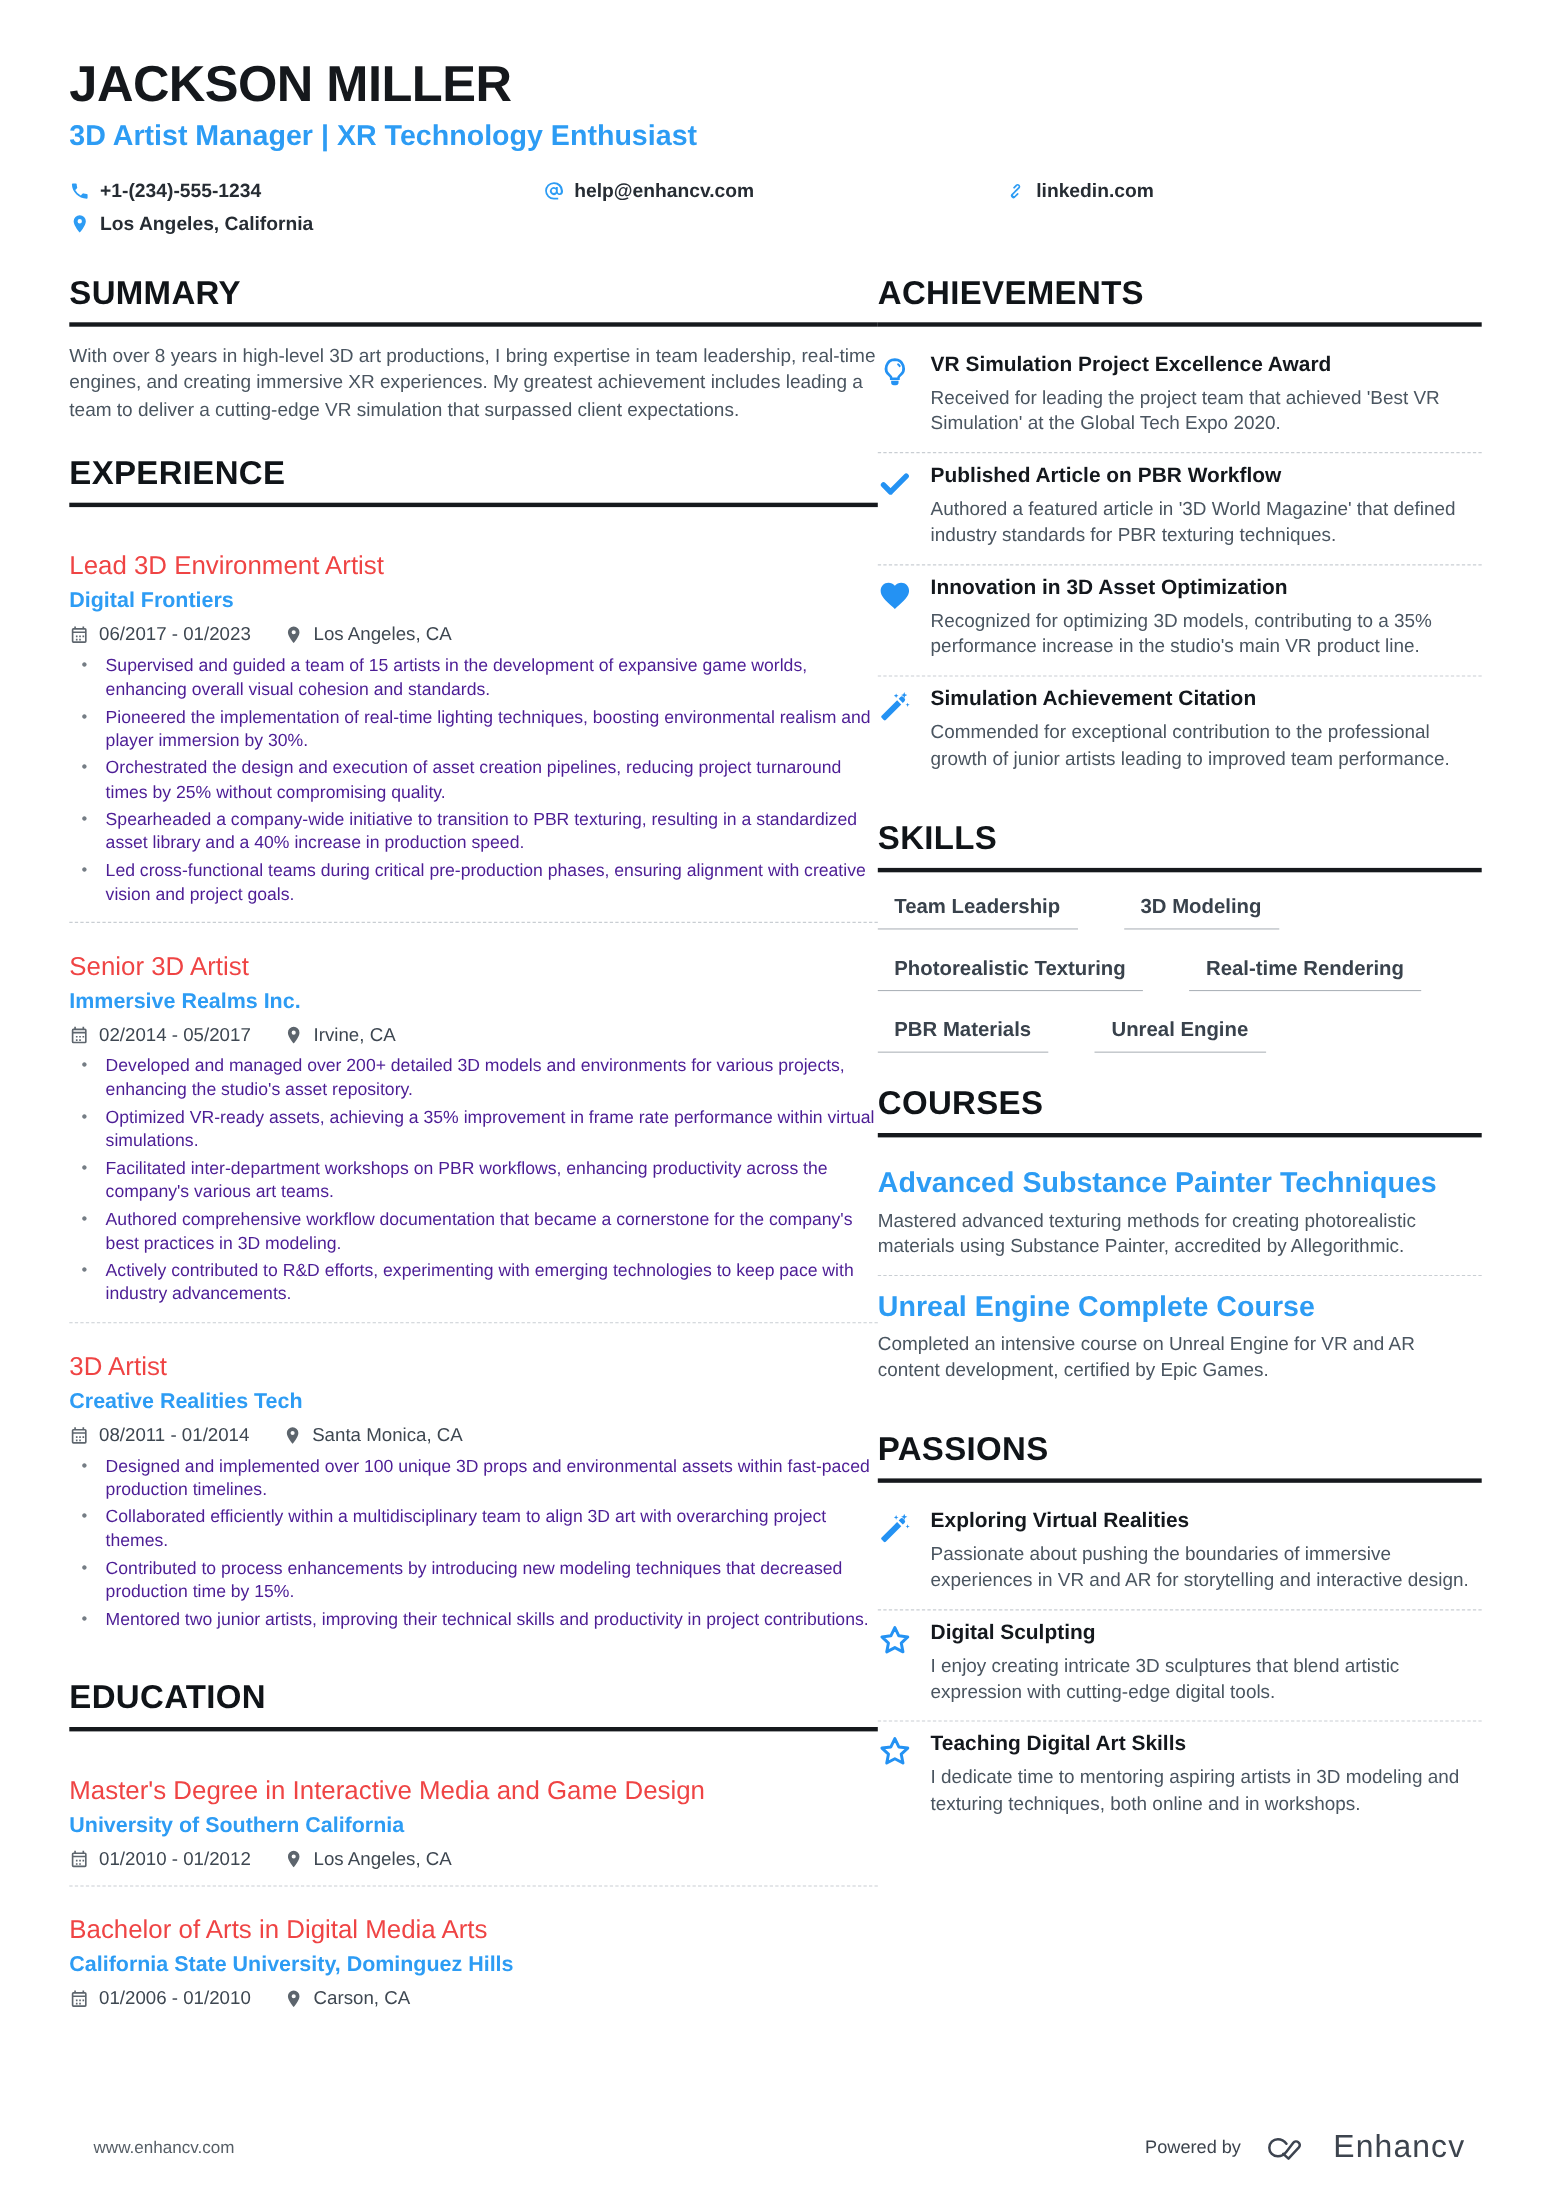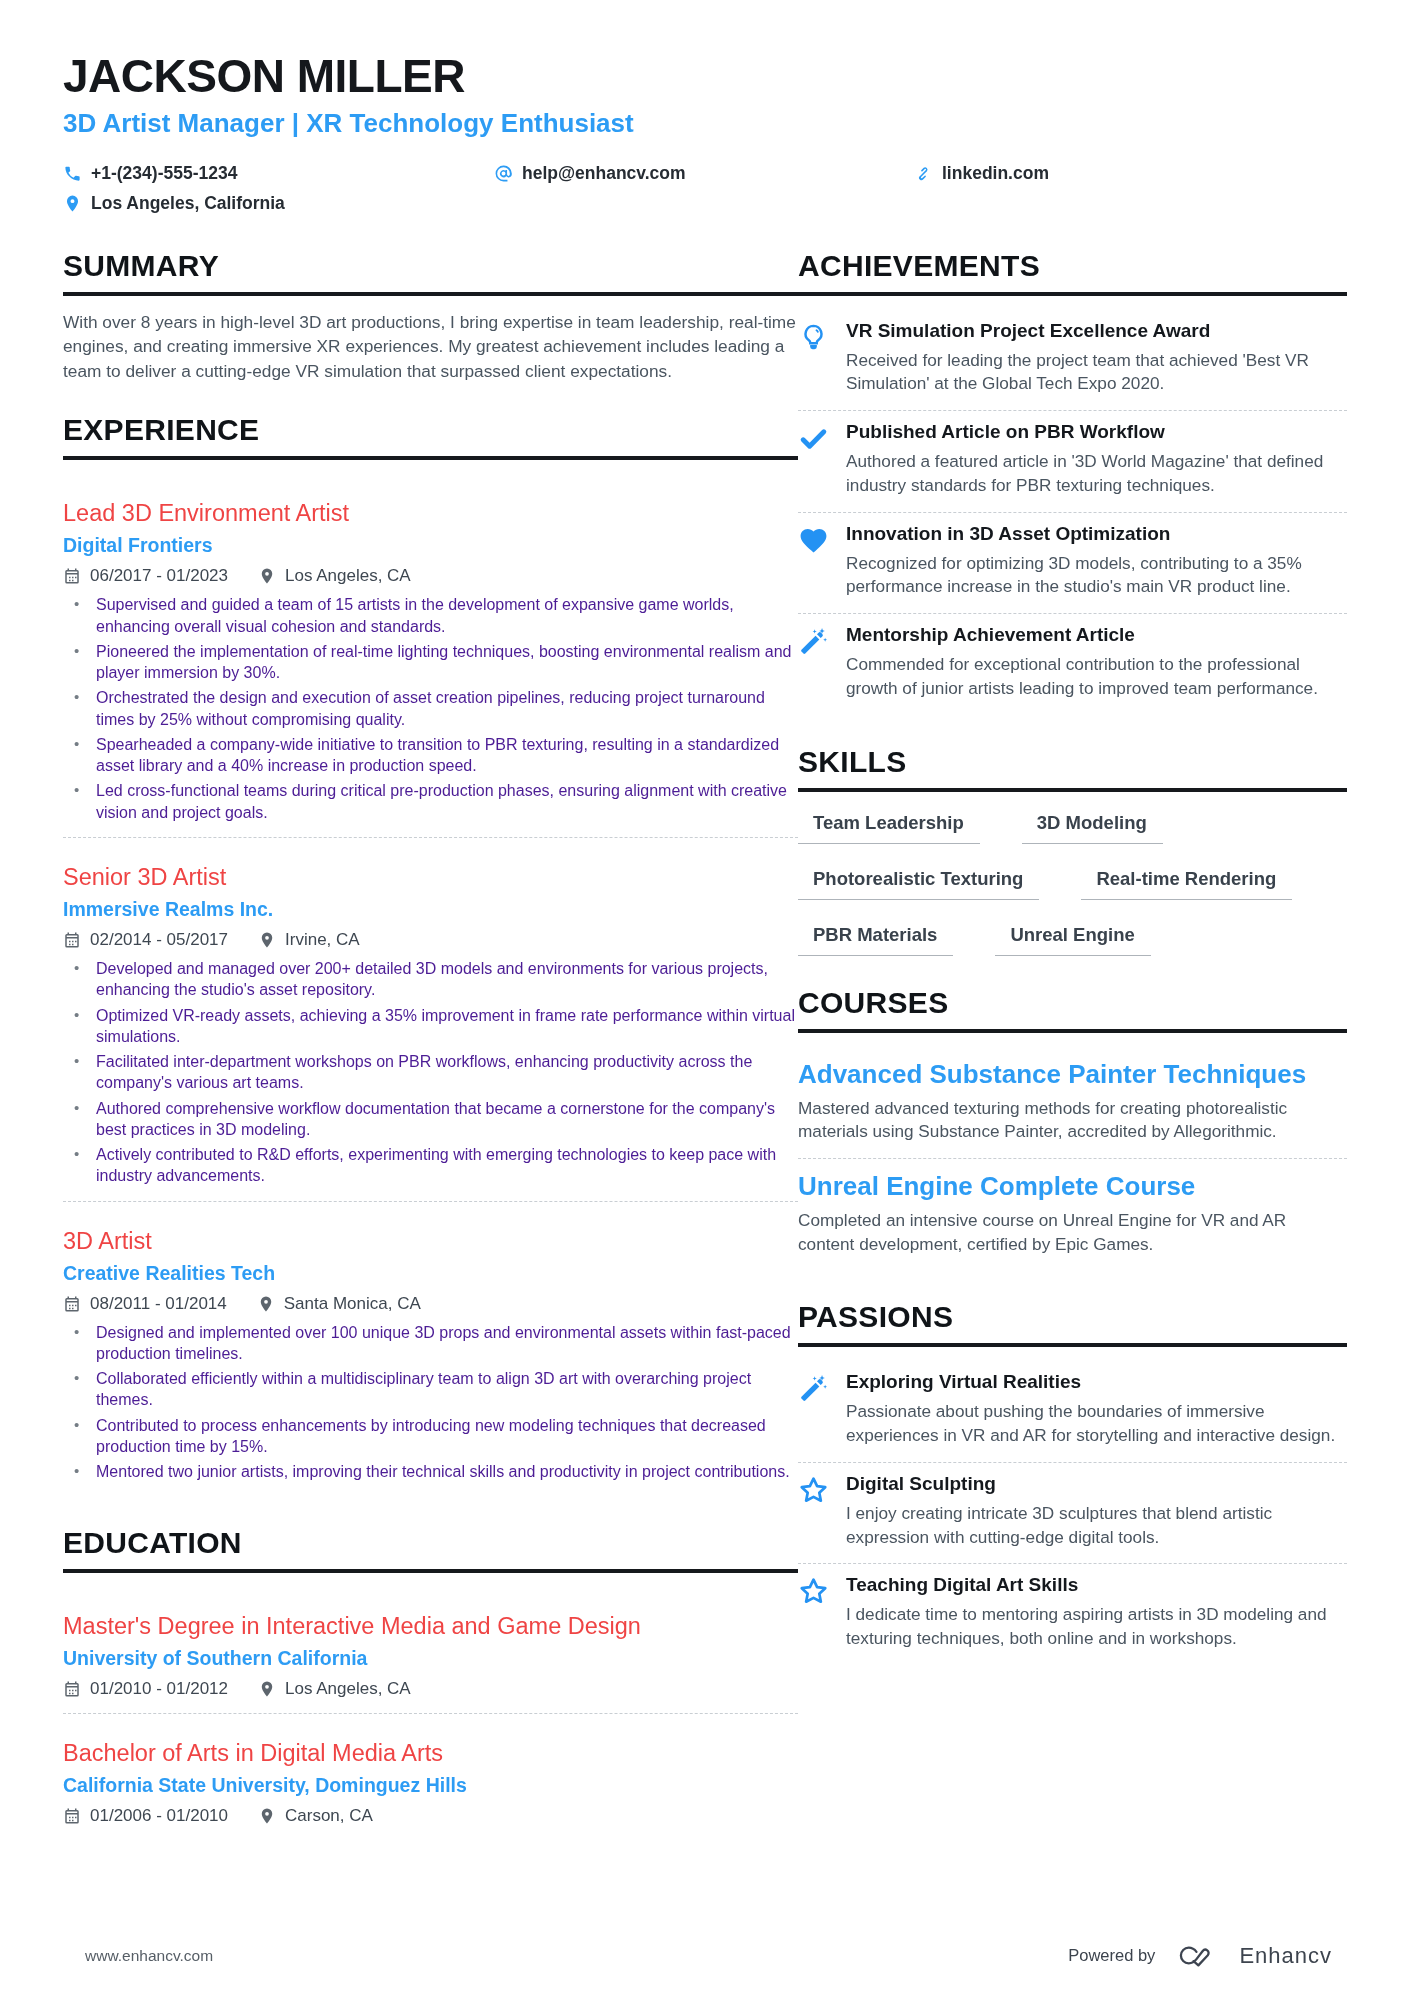--- a/index.html
+++ b/index.html
@@ -59,21 +59,21 @@
   .course-title { font-size:26px; font-weight:700; color:var(--accent,#2d9cf4); margin-top:6px; }
   .course-text { font-size:17.2px; line-height:1.38; color:#4a5560; margin-top:7px; }
 
   
   .footer { position:absolute; left:0; right:0; bottom:26px; display:flex; justify-content:space-between; align-items:center; padding:0 78px 0 85px; }
   .footer-site { font-size:15.5px; color:#565e66; }
   .powered { display:flex; align-items:center; gap:16px; }
   .powered-label { font-size:16.5px; color:#3c434d; }
   .brand-logo { color:#3d4450; display:inline-flex; }
   .brand-logo svg { width:52px; height:27px; display:block; }
-  .brand-name { font-size:22px; color:#3d444e; letter-spacing:1px; }
+  .brand-name { font-size:29px; color:#3d444e; letter-spacing:1px; }
 </style>
 </head>
 <body>
 
 <div class="page">
 
   <div class="header">
     <div class="name">JACKSON MILLER</div>
     <div class="headline">3D Artist Manager | XR Technology Enthusiast</div>
     <div class="contact-grid">
@@ -306,21 +306,21 @@
             </div>
             <div class="icon-item">
               <span class="bicon">
                 <svg viewBox="0 0 24 24">
                   <path fill="currentColor" d="M4.2 21.3l-1.5-1.5a1 1 0 0 1 0-1.4L13.6 7.5l2.9 2.9L5.6 21.3a1 1 0 0 1-1.4 0z"></path>
                   <path fill="currentColor" d="M14.7 6.4l2.9 2.9 1.2-1.2a1.4 1.4 0 0 0 0-2l-.9-.9a1.4 1.4 0 0 0-2 0z"></path>
                   <path fill="currentColor" d="M18.6 1.6l.6 1.6 1.6.6-1.6.6-.6 1.6-.6-1.6-1.6-.6 1.6-.6zM12.9 2.6l.45 1.2 1.2.45-1.2.45-.45 1.2-.45-1.2-1.2-.45 1.2-.45zM21 9.1l.4 1.1 1.1.4-1.1.4-.4 1.1-.4-1.1-1.1-.4 1.1-.4z"></path>
                 </svg>
               </span>
               <div>
-                <div class="item-title">Mentorship Achievement Article</div>
+                <div class="item-title">Simulation Achievement Citation</div>
                 <div class="item-text">Commended for exceptional contribution to the professional growth of junior artists leading to improved team performance.</div>
               </div>
             </div>
           </div>
       </div>
 
       <div class="section">
         <div class="section-heading">SKILLS</div>
         <div id="skills-list" class="skills-list">
             <span class="skill">Team Leadership</span>

